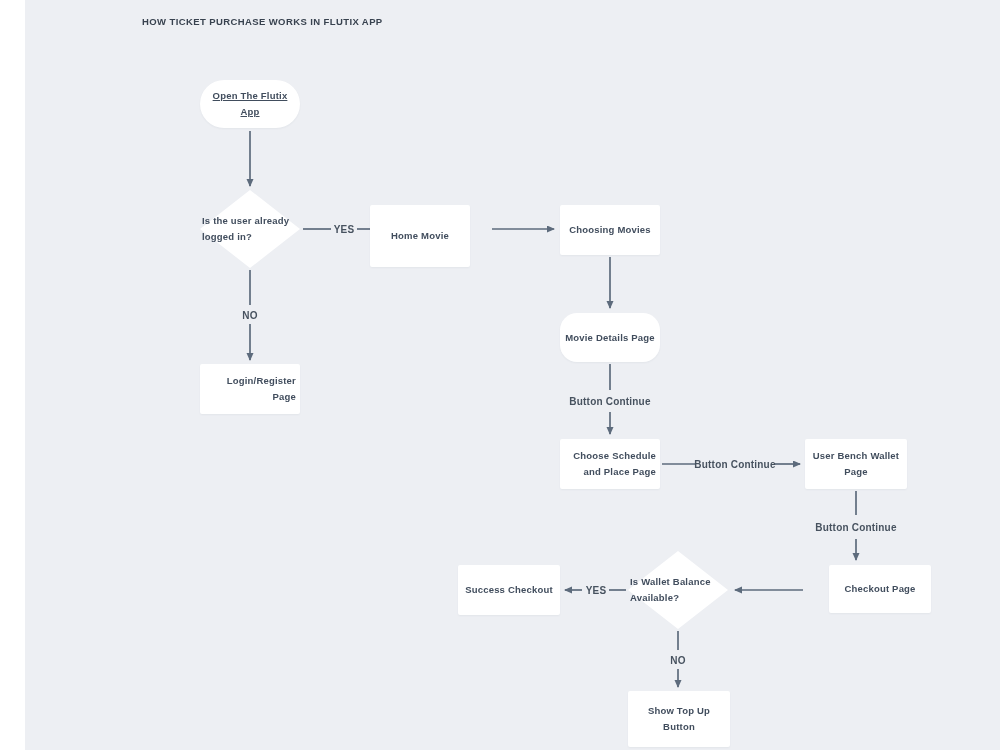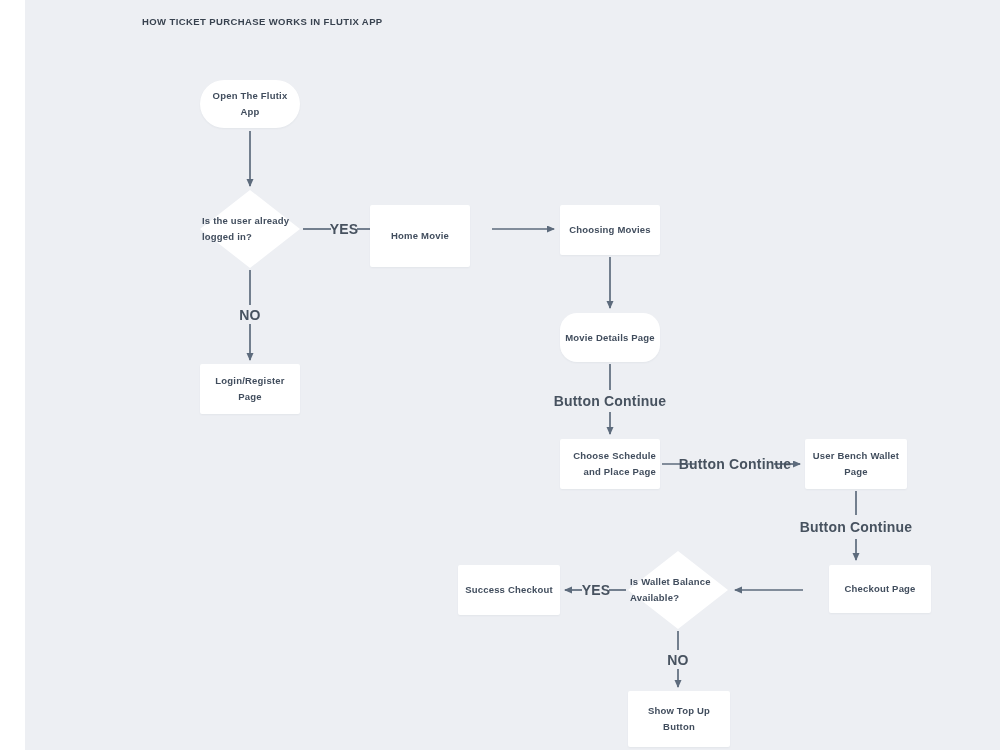--- a/index.html
+++ b/index.html
@@ -15,51 +15,51 @@
     color:#38424f;
   }
   svg.arrows { position:absolute; left:0; top:0; width:1000px; height:750px; }
   .node {
     position:absolute; background:#ffffff; color:#414d5d;
     display:flex; align-items:center; justify-content:center;
     text-align:center; font-size:9.5px; font-weight:bold;
     line-height:16px; letter-spacing:.2px;
     border-radius:2px; box-shadow:0 1px 2px rgba(40,50,70,.05);
   }
-  .node.terminator { border-radius:24px; }
+  .node.terminator { border-radius:24px;text-decoration:underline; }
   .node span { display:block; width:92%; }
   .diamond {
     position:absolute; display:flex; align-items:center; justify-content:center;
     text-align:left; font-size:9.5px; font-weight:bold; color:#414d5d;
     line-height:16px; letter-spacing:.2px;
   }
   .diamond .shape {
     position:absolute; left:0; top:0; right:0; bottom:0;
     background:#ffffff;
     clip-path:polygon(50% 0, 100% 50%, 50% 100%, 0 50%);
   }
   .diamond .dlabel { position:relative; z-index:1; width:96px; }
   .edge-label {
     position:absolute; transform:translate(-50%,-50%);
-    font-size:14px; font-weight:bold; color:#47525f; letter-spacing:.2px;
+    font-size:10px; font-weight:bold; color:#47525f; letter-spacing:.2px;
     white-space:nowrap;
   }
   
   #n-start   { left:175px; top:80px;  width:100px; height:48px; }
   #n-d1      { left:175px; top:190px; width:100px; height:78px; }
   #n-home    { left:345px; top:205px; width:100px; height:62px; }
   #n-choose  { left:535px; top:205px; width:100px; height:50px; }
   #n-details { left:535px; top:313px; width:100px; height:49px;border-radius:17px; }
   #n-sched   { left:535px; top:439px; width:100px; height:50px;text-align:right; }
   #n-bench   { left:780px; top:439px; width:102px; height:50px; }
   #n-checkout{ left:804px; top:565px; width:102px; height:48px; }
   #n-d2      { left:603px; top:551px; width:100px; height:78px; }
   #n-success { left:433px; top:565px; width:102px; height:50px; }
   #n-topup   { left:603px; top:691px; width:102px; height:56px; }
-  #n-login   { left:175px; top:364px; width:100px; height:50px; }
+  #n-login   { left:175px; top:364px; width:100px; height:50px;text-align:right; }
 </style>
 </head>
 <body>
 
 <div class="canvas">
 
   <div class="title">HOW TICKET PURCHASE WORKS IN FLUTIX APP</div>
 
   <svg class="arrows" viewBox="0 0 1000 750" xmlns="http://www.w3.org/2000/svg">
     <defs>

